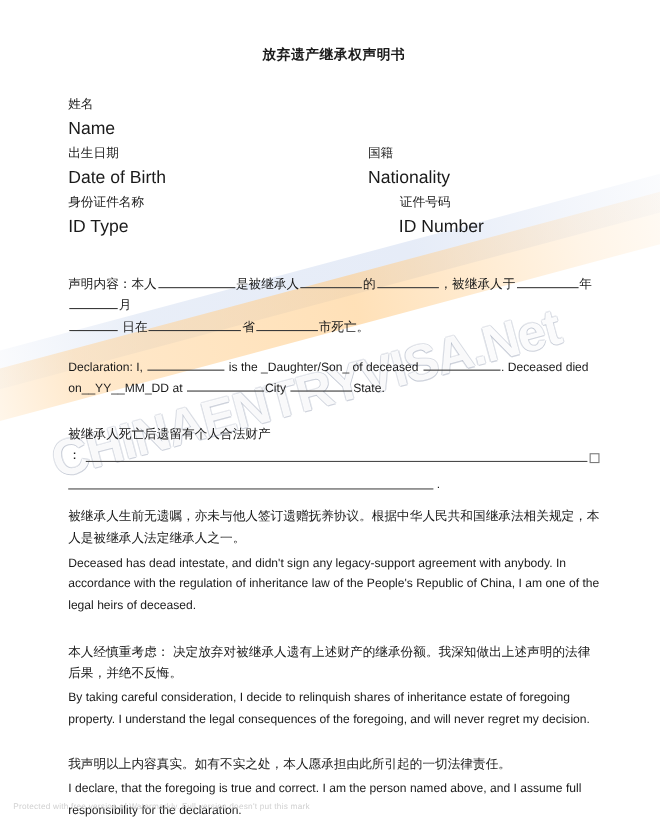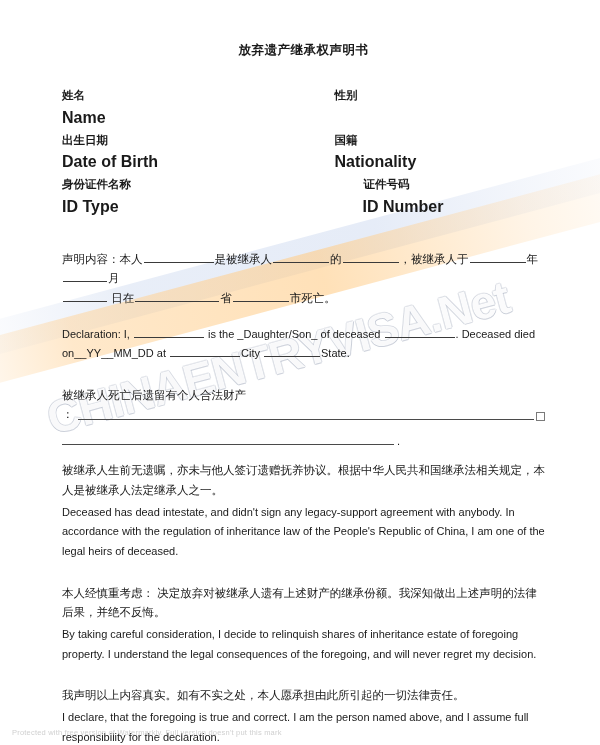--- a/index.html
+++ b/index.html
@@ -44,21 +44,20 @@
     line-height: 1.7;
   }
 
   
   .fields {
     margin-bottom: 30px;
   }
   .field-row {
     display: flex;
     line-height: 1.62;
-    font-weight: bold;
   }
   .field-col {
     width: 50%;
     font-size: 16px;
   }
   .field-col.cn { font-size: 11.5px; }
   .field-col.right { padding-left: 62px; }
   .field-col.right-wide { padding-left: 120px; }
   .field-col.right-mid { padding-left: 118px; }
 
@@ -201,21 +200,20 @@
   <div class="content">
 
     <div class="title-block">
       <div class="title-cn">放弃遗产继承权声明书</div>
     </div>
 
     <div class="fields">
 
       <div class="field-row">
         <div class="field-col cn">姓名</div>
-        <div class="field-col cn right">性别</div>
       </div>
       <div class="field-row">
         <div class="field-col">Name</div>
       </div>
 
       <div class="field-row">
         <div class="field-col cn">出生日期</div>
         <div class="field-col cn right">国籍</div>
       </div>
       <div class="field-row">

